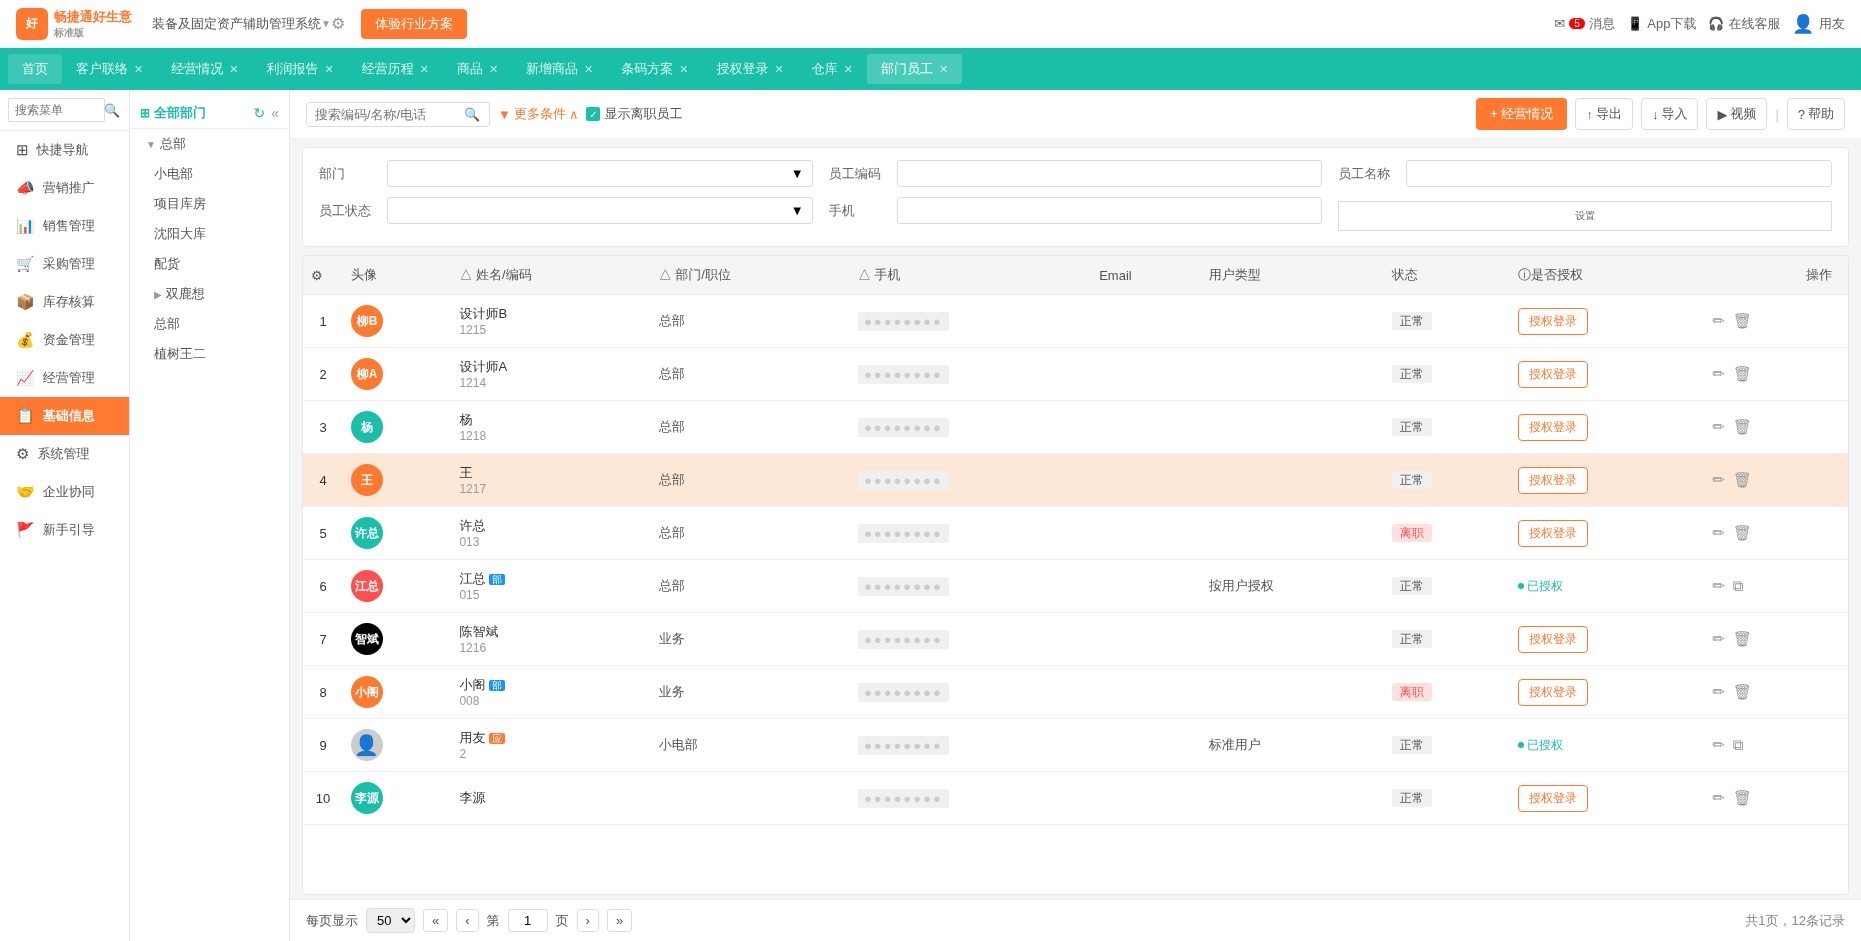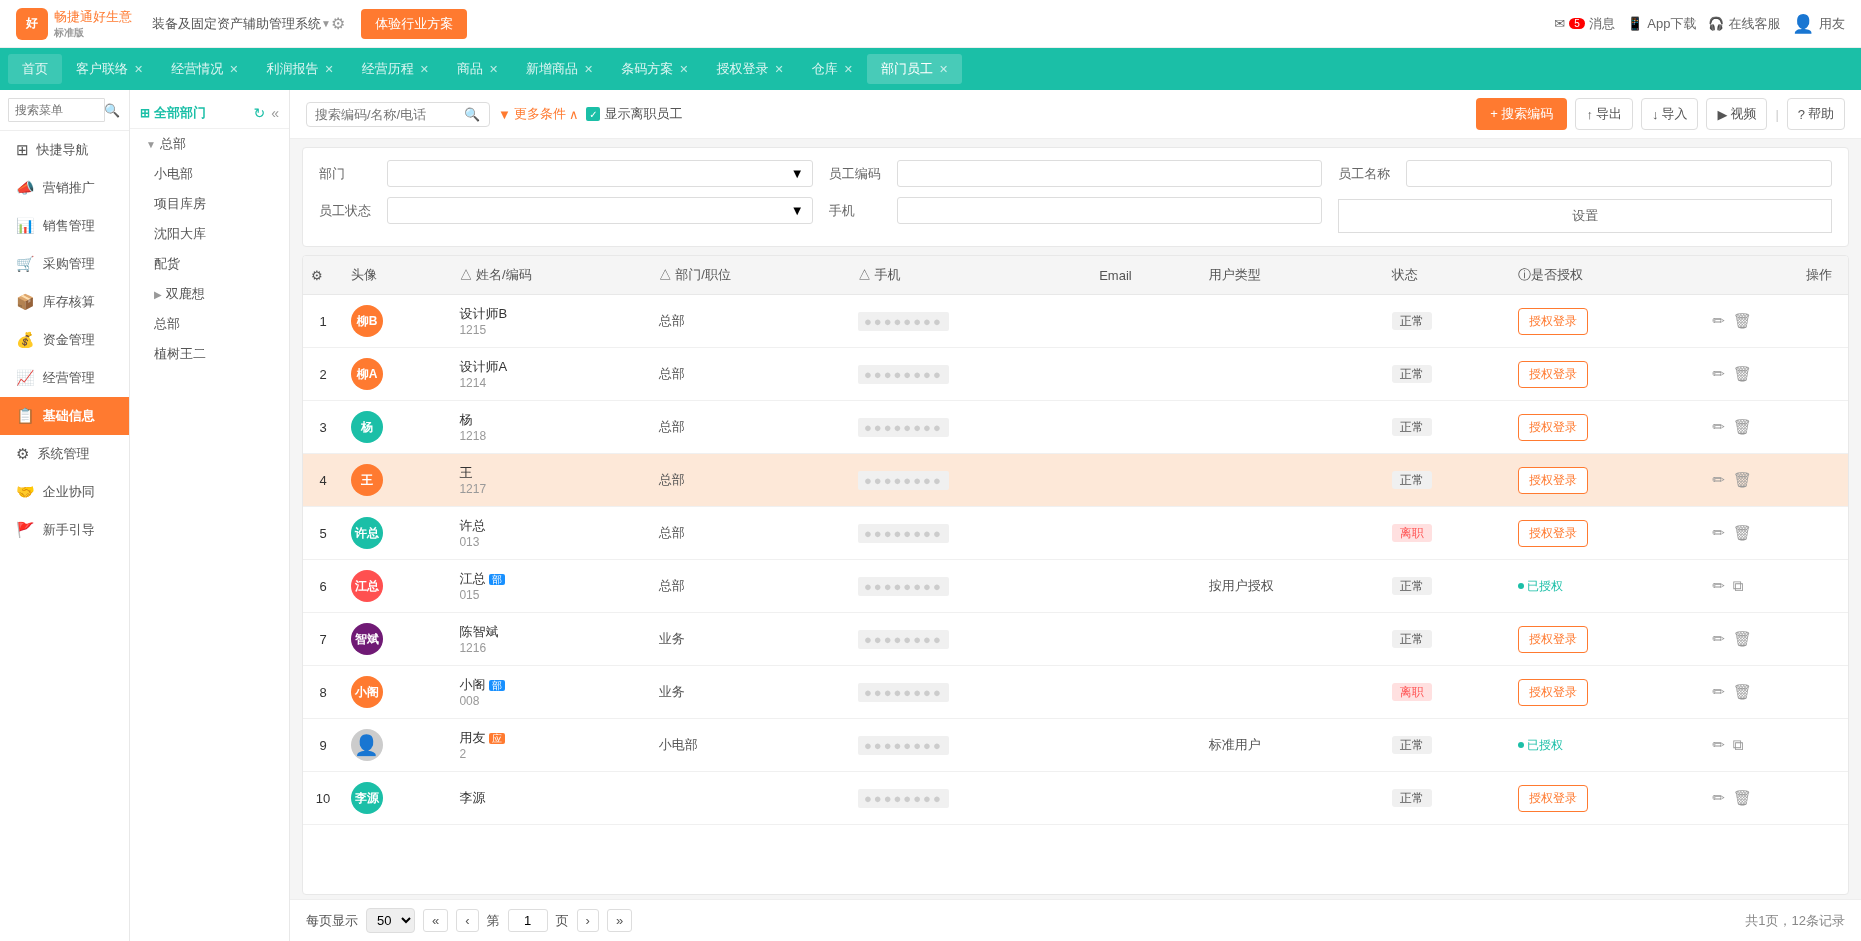--- a/index.html
+++ b/index.html
@@ -57,21 +57,21 @@
     .btn-add { background: #ff7a30; color: white; border: none; border-radius: 4px; padding: 7px 14px; cursor: pointer; font-size: 13px; display: flex; align-items: center; gap: 4px; margin-left: auto; }
     .btn-outline { background: white; border: 1px solid #ddd; color: #555; border-radius: 4px; padding: 6px 10px; cursor: pointer; font-size: 13px; display: flex; align-items: center; gap: 3px; }
 
     
     .filter-area { background: #fff; border: 1px solid #e8e8e8; border-radius: 4px; margin: 8px 12px; padding: 12px 16px; display: grid; grid-template-columns: 1fr 1fr 1fr; gap: 10px 16px; }
     .filter-row { display: flex; align-items: center; gap: 8px; }
     .filter-label { color: #666; font-size: 13px; white-space: nowrap; min-width: 60px; }
     .filter-select { border: 1px solid #ddd; border-radius: 3px; padding: 5px 8px; font-size: 13px; flex: 1; outline: none; display: flex; align-items: center; justify-content: space-between; cursor: pointer; background: white; }
     .filter-input { border: 1px solid #ddd; border-radius: 3px; padding: 5px 8px; font-size: 13px; flex: 1; outline: none; }
     .btn-search { background: #1bbfa7; color: white; border: none; border-radius: 4px; padding: 7px 20px; cursor: pointer; font-size: 13px; }
-    .btn-set { background: white; color: #666; border: 1px solid #ddd; border-radius: 0; padding: 7px 4px; cursor: pointer; font-size: 13px; }
+    .btn-set { background: white; color: #666; border: 1px solid #ddd; border-radius: 0; padding: 7px 4px; cursor: pointer; font-size: 10px; }
     .filter-btns { display: flex; flex-direction: column; gap: 6px; justify-content: center; grid-row: span 2; }
 
     
     .table-wrap { flex: 1; overflow-y: auto; margin: 0 12px 4px; background: white; border: 1px solid #e8e8e8; border-radius: 4px; }
     table { width: 100%; border-collapse: collapse; }
     thead th { background: #f5f5f5; padding: 10px 8px; text-align: left; font-size: 13px; color: #555; font-weight: normal; border-bottom: 1px solid #e8e8e8; white-space: nowrap; }
     tbody tr { border-bottom: 1px solid #f0f0f0; }
     tbody tr.highlighted { background: #fde8d8; }
     td { padding: 10px 8px; font-size: 13px; color: #333; vertical-align: middle; }
     .avatar { width: 32px; height: 32px; border-radius: 50%; display: flex; align-items: center; justify-content: center; color: white; font-size: 13px; font-weight: bold; flex-shrink: 0; }
@@ -101,21 +101,21 @@
     
     .drop-arrow { font-size: 10px; color: #999; }
   </style>
 </head>
 <body>
 
 <div class="top-bar">
   <div class="logo-area">
     <div class="logo-icon">好</div>
     <div>
-      <div style="font-size:13px;font-weight:normal;color:#ff7a30;">畅捷通好生意</div>
+      <div style="font-size:13px;font-weight:bold;color:#ff7a30;">畅捷通好生意</div>
       <div style="font-size:10px;color:#999;">标准版</div>
     </div>
   </div>
   <div style="margin-left:8px;display:flex;align-items:center;gap:0;">
     <span style="color:#555;font-size:13px;">装备及固定资产辅助管理系统</span>
     <span class="drop-arrow">▼</span>
     <span class="setting-btn">⚙</span>
   </div>
   <button class="trial-btn" style="margin-left:8px;">体验行业方案</button>
   <div class="top-actions">
@@ -288,21 +288,21 @@
         </div>
         <div class="filter-btn">
           <span>▼</span>
           <span>更多条件</span>
           <span>∧</span>
         </div>
         <div class="show-resigned">
           <div class="checkbox-teal">✓</div>
           <span>显示离职员工</span>
         </div>
-        <button class="btn-add">+ 搜索编码</button>
+        <button class="btn-add">+ 经营情况</button>
         <button class="btn-outline">
           <span>↑</span>
           <span>导出</span>
         </button>
         <button class="btn-outline">
           <span>↓</span>
           <span>导入</span>
         </button>
         <button class="btn-outline">
           <span>▶</span>
@@ -502,21 +502,21 @@
                 <td style="text-align: right; padding-right: 16px;">
                   <div class="action-icons">
                     <span class="action-icon">✏</span>
                     <span class="action-icon">⧉</span>
                   </div>
                 </td>
               </tr>
               <tr>
                 <td class="settings-col num-col">7</td>
                 <td>
-                  <div class="avatar" style="background: #701a75; font-size: 12px;">智斌</div>
+                  <div class="avatar" style="background: #000000; font-size: 12px;">智斌</div>
                 </td>
                 <td>
                   <div style="font-size:13px;color:#333;">陈智斌</div>
                   <div style="font-size:12px;color:#999;">1216</div>
                 </td>
                 <td style="color: rgb(85, 85, 85);">业务</td>
                 <td><span class="blurred-phone">●●●●●●●●</span></td>
                 <td></td>
                 <td style="color: rgb(85, 85, 85);"></td>
                 <td><span class="status-normal">正常</span></td>

